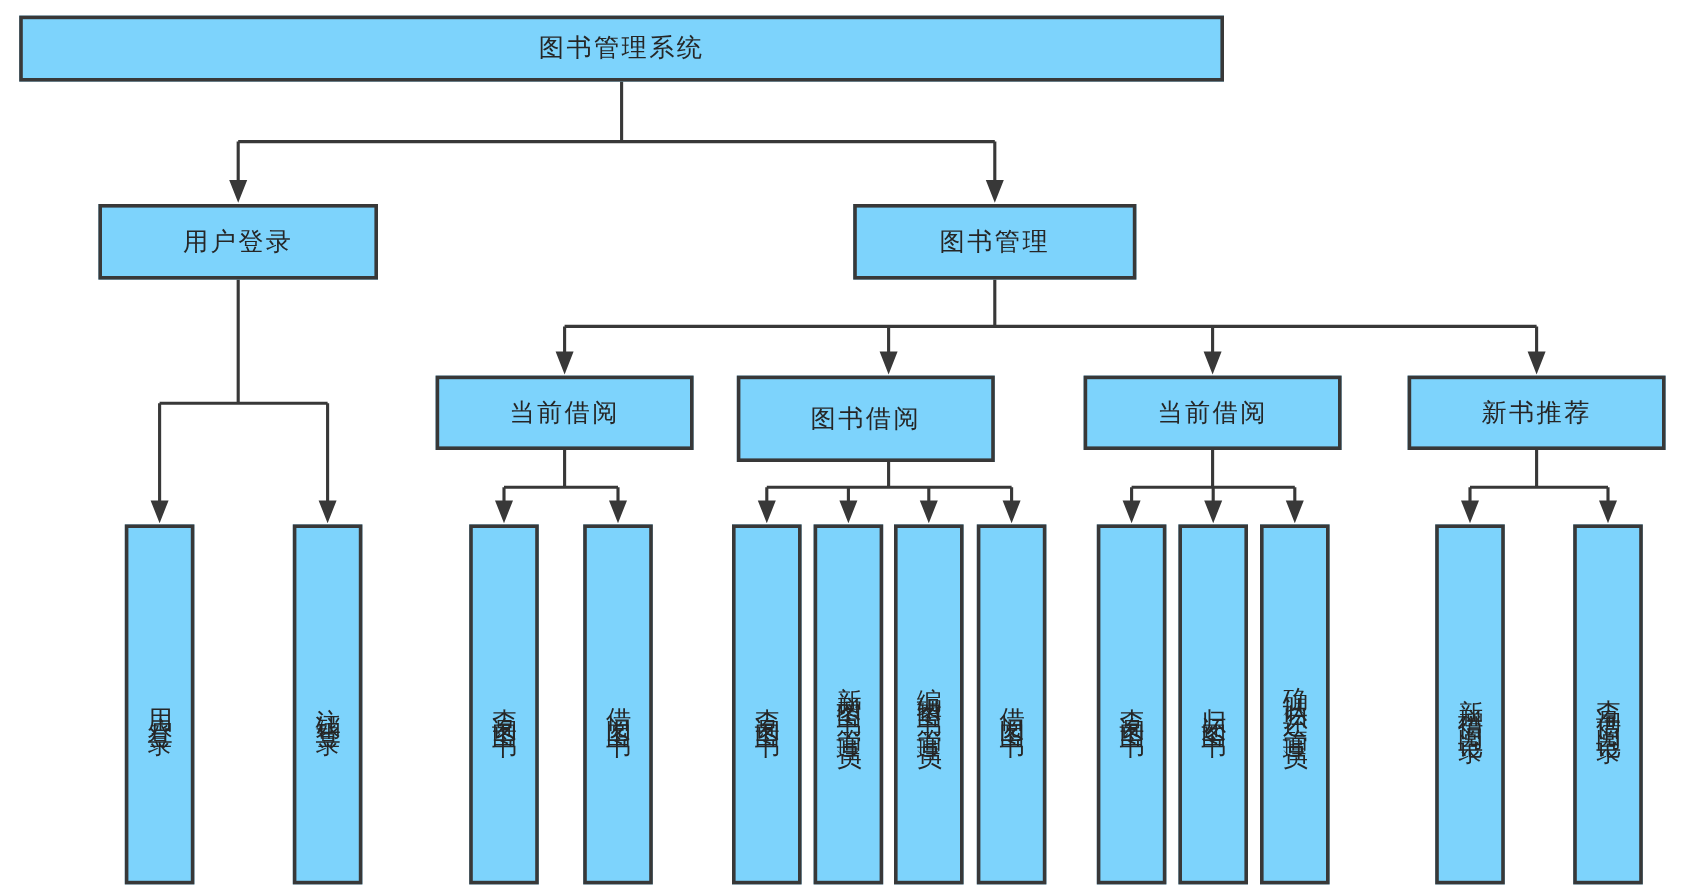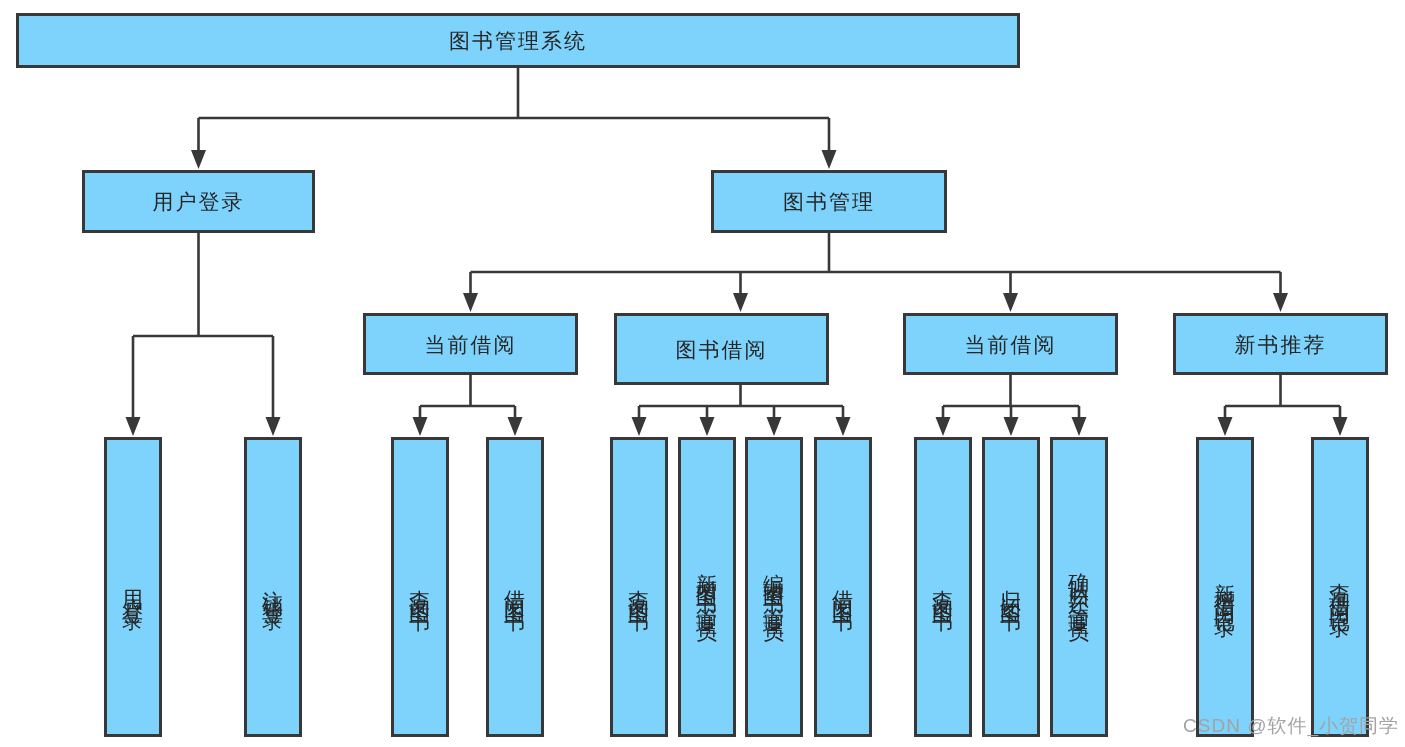--- a/index.html
+++ b/index.html
@@ -143,15 +143,14 @@
     <span class="lbl">确认归还（管理员）</span>
   </div>
 
   <div class="node v" style="left:1196px; top:437px; width:58px; height:300px;">
     <span class="lbl">新增借阅记录</span>
   </div>
   <div class="node v" style="left:1311px; top:437px; width:58px; height:300px;">
     <span class="lbl">查询借阅记录</span>
   </div>
 
-  <div class="watermark">CSDN @软件_小贺同学</div>
 
 </div>
 
 </body></html>

